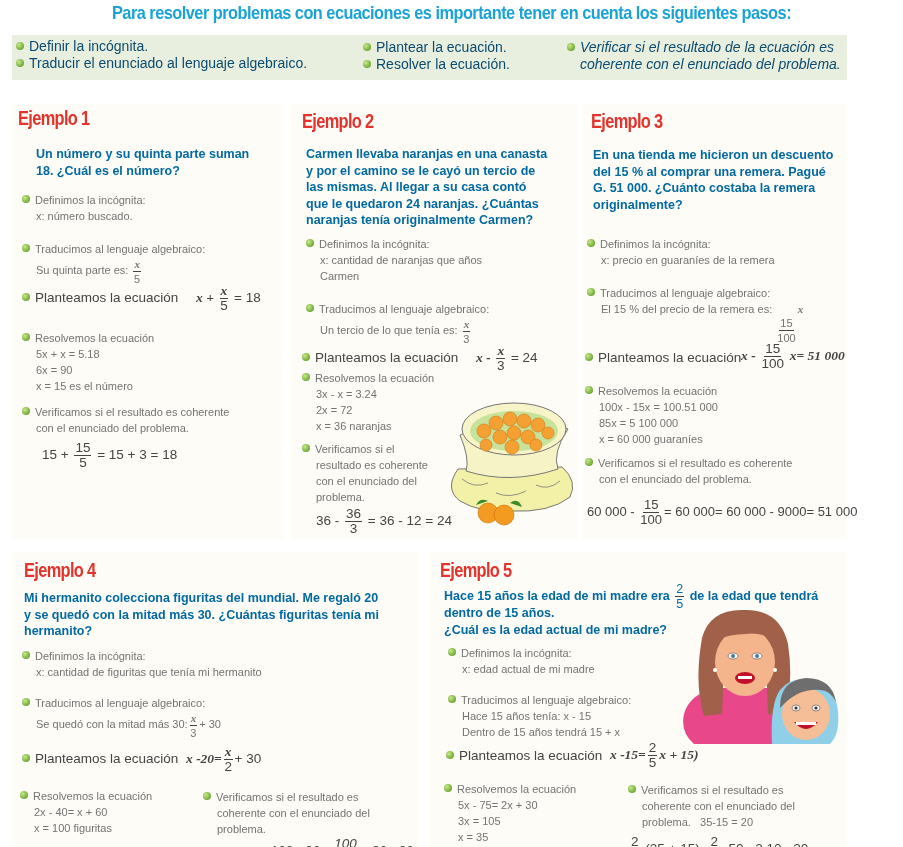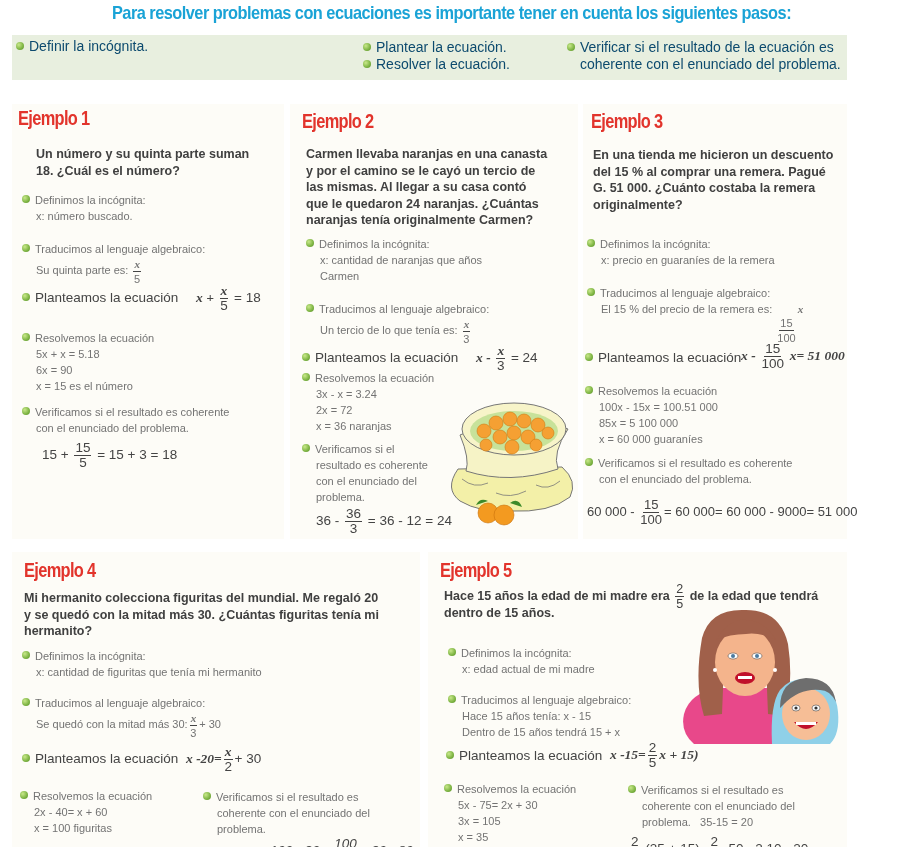--- a/index.html
+++ b/index.html
@@ -21,40 +21,41 @@
     display: inline-block; width: 8px; height: 8px; border-radius: 50%;
     background: radial-gradient(circle at 35% 35%, #c8e88a 0%, #7cb342 60%, #5a8f2a 100%);
     margin-right: 5px; vertical-align: 1px;
   }
 
   .card { position: absolute; background: #fdfcf7; margin-top: 24px; }
   .heading {
     position: absolute; font-weight: bold; font-size: 20px; color: #e2342c;
     letter-spacing: -0.8px; transform: scaleX(0.82); transform-origin: left;
   }
-  .problem { position: absolute; font-weight: bold; font-size: 12.5px; color: #404040; line-height: 16.5px; }
+  .problem { position: absolute; font-weight: bold; font-size: 12.5px; color: #0369a1; line-height: 16.5px; }
   .item { position: absolute; font-size: 11px; color: #737373; line-height: 16px; }
   .item .b { margin-left: -14px; }
   .math { font-family: "Liberation Serif", serif; font-style: italic; font-weight: bold; }
   .frac { display: inline-flex; flex-direction: column; align-items: center; vertical-align: middle; line-height: 14px; margin: 0 2px; }
   .frac .n { border-bottom: 1px solid #444; padding: 0 1px; }
   .eq { position: absolute; font-size: 13.5px; color: #444; white-space: nowrap; }
 
   svg { position: absolute; }
 </style>
 </head>
 <body>
 
 <div class="title">Para resolver problemas con ecuaciones es importante tener en cuenta los siguientes pasos:</div>
 
 <div class="steps">
   <div class="step" style="left:4px;top:3px;"><span class="bullet"></span><span>Definir la incógnita.</span></div>
+  <div class="step" style="left:4px;top:20px;"><span class="bullet"></span><span>Traducir el enunciado al lenguaje algebraico.</span></div>
   <div class="step" style="left:351px;top:4px;"><span class="bullet"></span><span>Plantear la ecuación.</span></div>
   <div class="step" style="left:351px;top:21px;"><span class="bullet"></span><span>Resolver la ecuación.</span></div>
-  <div class="step" style="left:555px;top:4px;"><span class="bullet"></span><span>Verificar si el resultado de la ecuación es</span><br><span style="margin-left:13px">coherente con el enunciado del problema.</span></div>
+  <div class="step" style="left:555px;top:4px;font-style:italic;"><span class="bullet"></span><span>Verificar si el resultado de la ecuación es</span><br><span style="margin-left:13px">coherente con el enunciado del problema.</span></div>
 </div>
 
 <div class="card" style="left:12px;top:80px;width:272px;height:435px;">
   <div class="heading" style="left:6px;top:3px;">Ejemplo 1</div>
   <div class="problem" style="left:24px;top:42px;">
     <div>Un número y su quinta parte suman</div>
     <div>18. ¿Cuál es el número?</div>
   </div>
   <div class="item" style="left:24px;top:88px;">
     <span class="bullet b"></span><span>Definimos la incógnita:</span><br>
@@ -277,20 +278,21 @@
 </div>
 
 <div class="card" style="left:428px;top:528px;width:419px;height:319px;">
   <div class="heading" style="left:12px;top:7px;">Ejemplo 5</div>
   <div class="problem" style="left:16px;top:30px;">
     <div><span>Hace 15 años la edad de mi madre era</span> <span class="frac" style="font-weight:normal;">
           <span class="n">2</span>
           <span>5</span>
         </span> <span>de la edad que tendrá</span></div>
     <div style="margin-top:-6px;">dentro de 15 años.</div>
+    <div>¿Cuál es la edad actual de mi madre?</div>
   </div>
   <div class="item" style="left:34px;top:93px;">
     <span class="bullet b"></span><span>Definimos la incógnita:</span><br>
     <span>x: edad actual de mi madre</span>
   </div>
   <div class="item" style="left:34px;top:140px;">
     <span class="bullet b"></span><span>Traducimos al lenguaje algebraico:</span><br>
     <span>Hace 15 años tenía: x - 15</span><br>
     <span>Dentro de 15 años tendrá 15 + x</span>
   </div>

